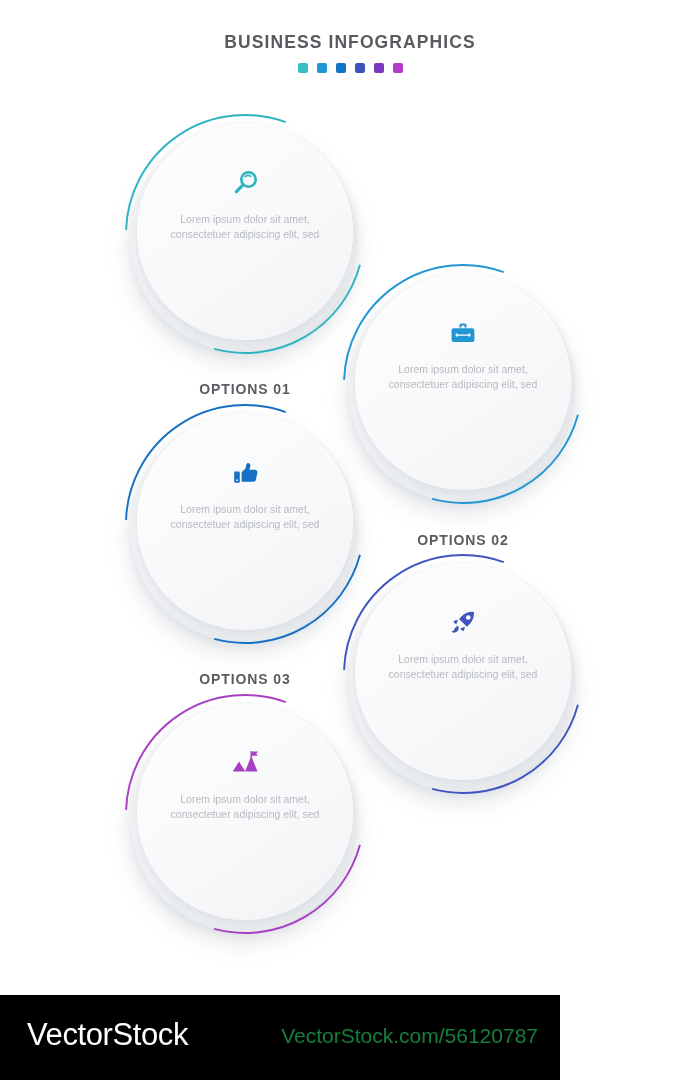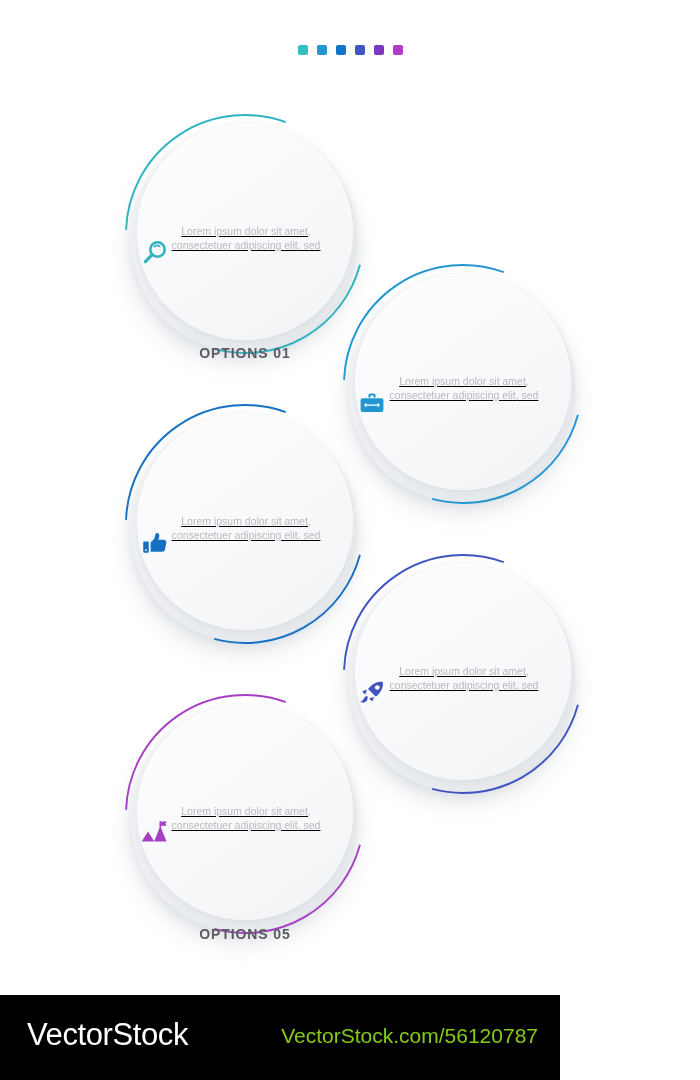--- a/index.html
+++ b/index.html
@@ -96,22 +96,22 @@
     position: absolute;
     left: 22px;
     top: 14px;
     width: 216px;
     height: 216px;
     border-radius: 50%;
     background: linear-gradient(145deg, #fdfdfe 0%, #f8f9fa 52%, #f1f3f5 100%);
     box-shadow: inset 0 1px 2px rgba(255,255,255,0.95),
                 0 2px 6px rgba(160,168,180,0.18);
     display: flex;
+    flex-direction: column;
     align-items: center;
-    text-decoration: underline;
   }
 
   .node-icon {
     margin-top: 42px;
     width: 34px;
     height: 34px;
     display: block;
   }
 
   .node-text {
@@ -126,20 +126,21 @@
 
   .node-label {
     position: absolute;
     width: 260px;
     text-align: center;
     font-size: 14px;
     font-weight: bold;
     letter-spacing: 0.9px;
     color: #5a5c61;
     font-family: "Liberation Sans", sans-serif;
+    margin-top: 36px;
   }
 
   
   #footer {
     position: absolute;
     left: 0;
     top: 995px;
     width: 560px;
     height: 85px;
     background: #000000;
@@ -150,29 +151,30 @@
     top: 22px;
     color: #ffffff;
     font-size: 31px;
     font-family: "Liberation Sans", sans-serif;
     letter-spacing: -0.4px;
   }
   #footer-url {
     position: absolute;
     right: 22px;
     top: 29px;
-    color: #84cc16;
+    color: #15803d;
     font-size: 21px;
     font-family: "Liberation Sans", sans-serif;
   }
 </style>
 </head>
 <body>
 
 <div id="header">
+  <div id="header-title">BUSINESS INFOGRAPHICS</div>
   <div id="header-dots">
       <span class="hdot" style="background: rgb(53, 191, 196);"></span>
       <span class="hdot" style="background: rgb(33, 150, 211);"></span>
       <span class="hdot" style="background: rgb(18, 116, 198);"></span>
       <span class="hdot" style="background: rgb(64, 84, 192);"></span>
       <span class="hdot" style="background: rgb(122, 56, 191);"></span>
       <span class="hdot" style="background: rgb(177, 61, 200);"></span>
     </div>
 </div>
 
@@ -205,36 +207,38 @@
         <svg viewBox="0 0 34 34" class="node-icon">
           <path d="M13.4 9.4a2 2 0 0 1 2-2h3.2a2 2 0 0 1 2 2v2.2h-2.1V9.5h-3v2.1h-2.1z" fill="#2196d3"></path>
           <rect x="5.6" y="12.2" width="22.8" height="13.8" rx="2.1" fill="#2196d3"></rect>
           <rect x="9.6" y="17.6" width="2.1" height="3" rx="0.5" fill="#ffffff"></rect>
           <rect x="22.3" y="17.6" width="2.1" height="3" rx="0.5" fill="#ffffff"></rect>
           <rect x="11.4" y="18.4" width="11.2" height="1.5" fill="#ffffff" opacity="0.85"></rect>
         </svg>
         <div class="node-text">Lorem ipsum dolor sit amet, consectetuer adipiscing elit, sed</div>
       </div>
     </div>
+    <div class="node-label" style="left: 333px; top: 496px;">OPTIONS 02</div>
     <div class="node" style="left: 115px; top: 400px;">
       <div class="disc-shadow"></div>
       <div class="disc-plate"></div>
       <svg viewBox="0 0 260 260" class="ring-svg">
         <path d="M 11.07 119.85 A 119 119 0 0 1 170.70 12.18" fill="none" stroke="#1570c4" stroke-width="1.9" stroke-linecap="butt"></path>
         <path d="M 244.95 154.80 A 119 119 0 0 1 99.20 238.95" fill="none" stroke="#1570c4" stroke-width="1.9" stroke-linecap="butt"></path>
       </svg>
       <div class="disc-face">
         <svg viewBox="0 0 34 34" class="node-icon">
           <rect x="6.2" y="15.6" width="5.6" height="11.2" rx="1.1" fill="#1570c4"></rect>
           <circle cx="9" cy="24.2" r="0.85" fill="#ffffff"></circle>
           <path d="M13.6 16.2c1.9-1.2 4.0-3.4 4.4-5.6 0.2-1.2 0.1-2.6 1.1-3.2 1.3-0.8 3.0 0.2 3.2 1.7 0.2 1.6-0.5 3.2-1.0 4.6h5.6c1.6 0 2.8 1.4 2.5 2.9l-1.5 7.2c-0.25 1.2-1.3 2.0-2.5 2.0H13.6z" fill="#1570c4"></path>
         </svg>
         <div class="node-text">Lorem ipsum dolor sit amet, consectetuer adipiscing elit, sed</div>
       </div>
     </div>
+    <div class="node-label" style="left: 115px; top: 635px;">OPTIONS 03</div>
     <div class="node" style="left: 333px; top: 550px;">
       <div class="disc-shadow"></div>
       <div class="disc-plate"></div>
       <svg viewBox="0 0 260 260" class="ring-svg">
         <path d="M 11.07 119.85 A 119 119 0 0 1 170.70 12.18" fill="none" stroke="#4054c0" stroke-width="1.9" stroke-linecap="butt"></path>
         <path d="M 244.95 154.80 A 119 119 0 0 1 99.20 238.95" fill="none" stroke="#4054c0" stroke-width="1.9" stroke-linecap="butt"></path>
       </svg>
       <div class="disc-face">
         <svg viewBox="0 0 34 34" class="node-icon">
           <path d="M27.6 5.9c-4.6-0.5-9.0 1.3-12.2 4.6l-2.4 2.4 7.9 7.9 2.4-2.4c3.3-3.2 5.1-7.6 4.6-12.2a0.35 0.35 0 0 0-0.3-0.3z" fill="#4054c0"></path>
@@ -256,19 +260,18 @@
       <div class="disc-face">
         <svg viewBox="0 0 34 34" class="node-icon">
           <path d="M23.3 10.0l6.2 15.6H17.1z" fill="#a63fc4"></path>
           <path d="M11.0 15.6l6.3 10.0H4.7z" fill="#a63fc4"></path>
           <rect x="22.5" y="5.2" width="1.6" height="6.6" fill="#a63fc4"></rect>
           <path d="M24.1 5.6h5.8l-1.6 2.1 1.6 2.1h-5.8z" fill="#a63fc4"></path>
         </svg>
         <div class="node-text">Lorem ipsum dolor sit amet, consectetuer adipiscing elit, sed</div>
       </div>
     </div>
-    <div class="node-label" style="left: 115px; top: 926px;">OPTIONS 05</div>
   </div>
 
 <div id="footer">
   <div id="footer-logo">VectorStock</div>
   <div id="footer-url">VectorStock.com/56120787</div>
 </div>
 
 </body></html>

